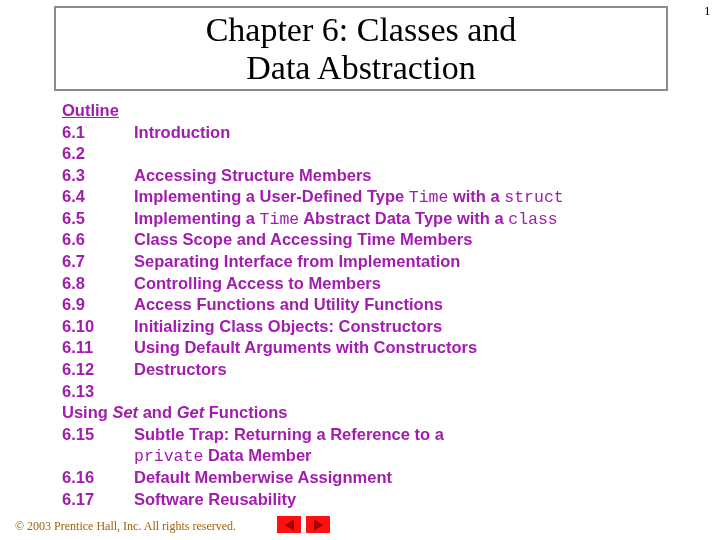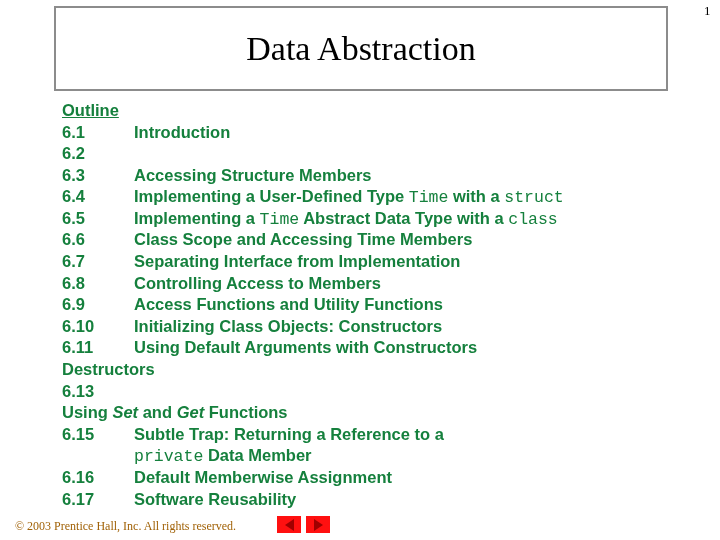--- a/index.html
+++ b/index.html
@@ -4,38 +4,39 @@
   <style>
     html, body { margin: 0; padding: 0; background: #ffffff; }
     body { width: 720px; height: 540px; position: relative; overflow: hidden; }
     .title-box {
       position: absolute; left: 54px; top: 6px; width: 610px; height: 81px;
       border: 2px solid #8c8c8c; box-sizing: content-box;
       display: flex; flex-direction: column; align-items: center; justify-content: center;
       font-family: "Liberation Serif", "DejaVu Serif", serif; font-size: 34px; line-height: 38px; color: #000;
     }
     .page-num { position: absolute; left: 704px; top: 3px; font-family: "Liberation Serif", serif; font-size: 13px; color: #000; }
-    .outline { position: absolute; left: 62px; top: 100px; font-family: "Liberation Sans", "DejaVu Sans", sans-serif; font-weight: bold; color: #15803d; font-size: 16.5px; }
+    .outline { position: absolute; left: 62px; top: 100px; font-family: "Liberation Sans", "DejaVu Sans", sans-serif; font-weight: bold; color: #a21caf; font-size: 16.5px; }
     .outline-head { text-decoration: underline; height: 21.5px; line-height: 21.5px; }
     .row { display: flex; height: 21.6px; line-height: 21.6px; white-space: nowrap; }
     .row .num { width: 72px; }
     .row .txt { }
     .mono { font-family: "Liberation Mono", "DejaVu Sans Mono", monospace; font-weight: normal; }
     .ital { font-style: italic; }
     .footer { position: absolute; left: 15px; top: 519px; font-family: "Liberation Serif", serif; font-size: 12px; color: #a16207; }
     .nav { position: absolute; top: 516px; width: 24px; height: 17px; background: #ff1010; display: flex; align-items: center; justify-content: center; }
     .nav.prev { left: 277px; }
     .nav.next { left: 306px; }
     .tri-l { width: 0; height: 0; border-top: 6px solid transparent; border-bottom: 6px solid transparent; border-right: 9px solid #a00000; }
     .tri-r { width: 0; height: 0; border-top: 6px solid transparent; border-bottom: 6px solid transparent; border-left: 9px solid #a00000; }
   </style>
 </head>
 <body>
 
 <div class="title-box">
+  <div>Chapter 6: Classes and</div>
   <div>Data Abstraction</div>
 </div>
 <div class="page-num">1</div>
 
 <div class="outline">
   <div class="outline-head">Outline</div>
   <div id="outline-rows">
       <div class="row">
         <span class="num">6.1</span>
         <span class="txt"><span style="white-space: pre;">Introduction</span></span>
@@ -73,20 +74,21 @@
       </div>
       <div class="row">
         <span class="num">6.10</span>
         <span class="txt"><span style="white-space: pre;">Initializing Class Objects: Constructors</span></span>
       </div>
       <div class="row">
         <span class="num">6.11</span>
         <span class="txt"><span style="white-space: pre;">Using Default Arguments with Constructors</span></span>
       </div>
       <div class="row">
+        <span class="num">6.12</span>
         <span class="txt"><span style="white-space: pre;">Destructors</span></span>
       </div>
       <div class="row">
         <span class="num">6.13</span>
       </div>
       <div class="row">
         <span class="txt"><span style="white-space: pre;">Using </span><span class="ital" style="white-space: pre;">Set</span><span style="white-space: pre;"> and </span><span class="ital" style="white-space: pre;">Get</span><span style="white-space: pre;"> Functions</span></span>
       </div>
       <div class="row">
         <span class="num">6.15</span>

